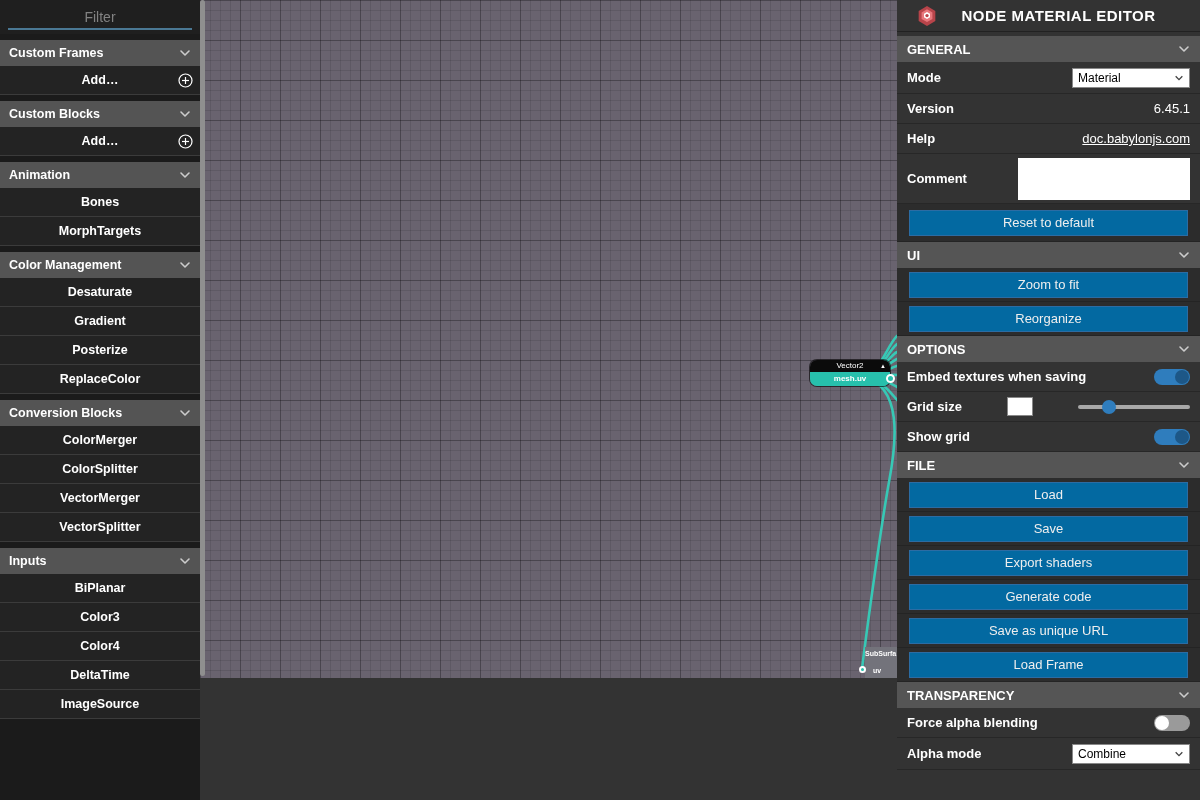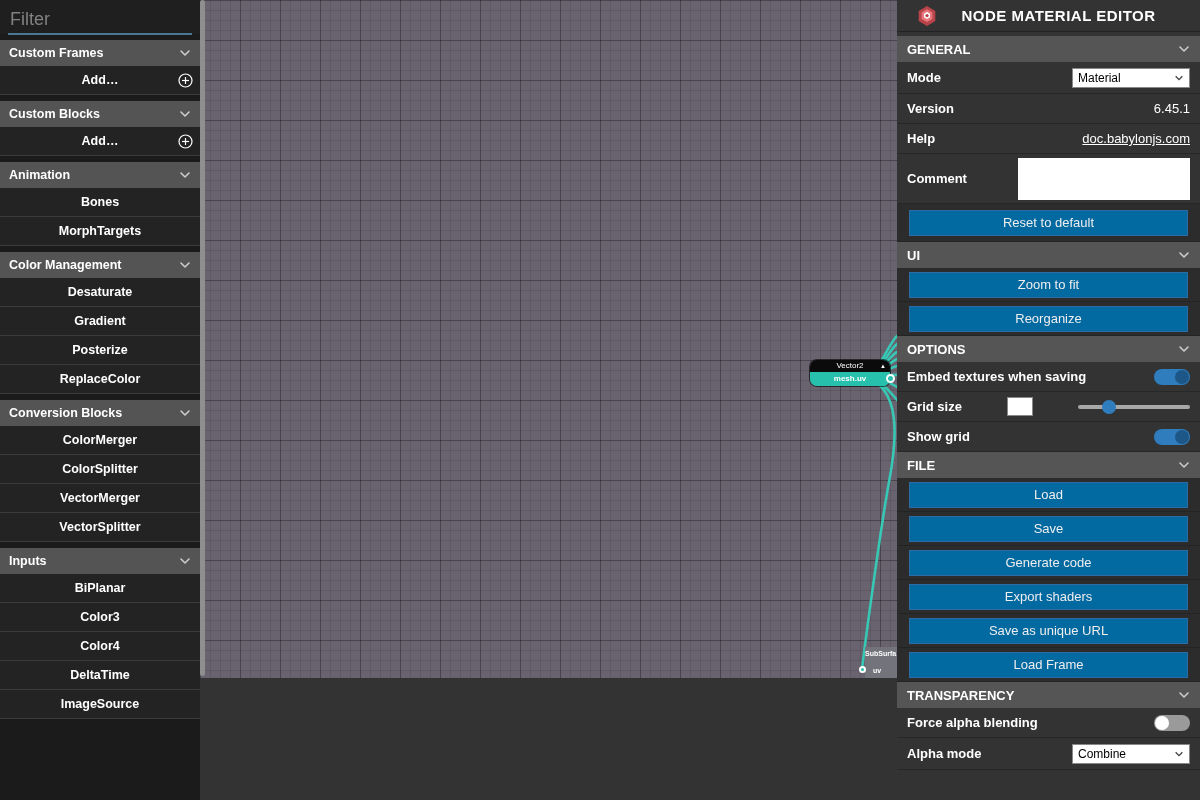--- a/index.html
+++ b/index.html
@@ -4,22 +4,22 @@
 <style>
   * { margin:0; padding:0; box-sizing:border-box; }
   html,body { width:1200px; height:800px; overflow:hidden; background:#333;
     font-family:"Liberation Sans", sans-serif; }
   .app { display:flex; width:1200px; height:800px; }
 
   
   .sidebar { width:200px; height:800px; background:#1b1b1b; flex:0 0 200px; overflow:hidden; }
   .filter-row { height:34px; padding:6px 8px 0 8px; background:#1f1f1f; }
   .filter-row input { width:100%; background:transparent; border:none;
-    border-bottom:2px solid #4a7894; color:#ccc; font-size:18px; padding:3px 2px; outline:none;
-    font-family:"Liberation Sans", sans-serif; }
+    border-bottom:2px solid #4a7894; color:#ccc; font-size:14px; padding:3px 2px; outline:none;
+    font-family:"Liberation Sans", sans-serif;text-align:center; }
   .filter-row input::placeholder { color:#828282; }
   .group-header { height:26px; background:#545454; color:#fff; font-size:12.5px; font-weight:bold;
     display:flex; align-items:center; justify-content:space-between; padding:0 9px; margin-top:6px; }
   .chev { width:12px; height:12px; flex:0 0 auto; }
   .block-item { height:29px; background:#232323; border-bottom:1px solid #3b3b3b;
     color:#fff; font-size:12.5px; font-weight:bold; display:flex; align-items:center;
     justify-content:center; position:relative; cursor:pointer; }
   .add-icon { position:absolute; right:7px; top:7px; width:15px; height:15px; }
 
   
@@ -339,24 +339,24 @@
           <use href="#chevron"></use>
         </svg>
     </div>
     <div class="btn-row">
       <button class="panel-btn">Load</button>
     </div>
     <div class="btn-row">
       <button class="panel-btn">Save</button>
     </div>
     <div class="btn-row">
+      <button class="panel-btn">Export shaders</button>
+    </div>
+    <div class="btn-row">
       <button class="panel-btn">Generate code</button>
-    </div>
-    <div class="btn-row">
-      <button class="panel-btn">Export shaders</button>
     </div>
     <div class="btn-row">
       <button class="panel-btn">Save as unique URL</button>
     </div>
     <div class="btn-row">
       <button class="panel-btn">Load Frame</button>
     </div>
 
     <div class="section-header">
       <span>TRANSPARENCY</span>

